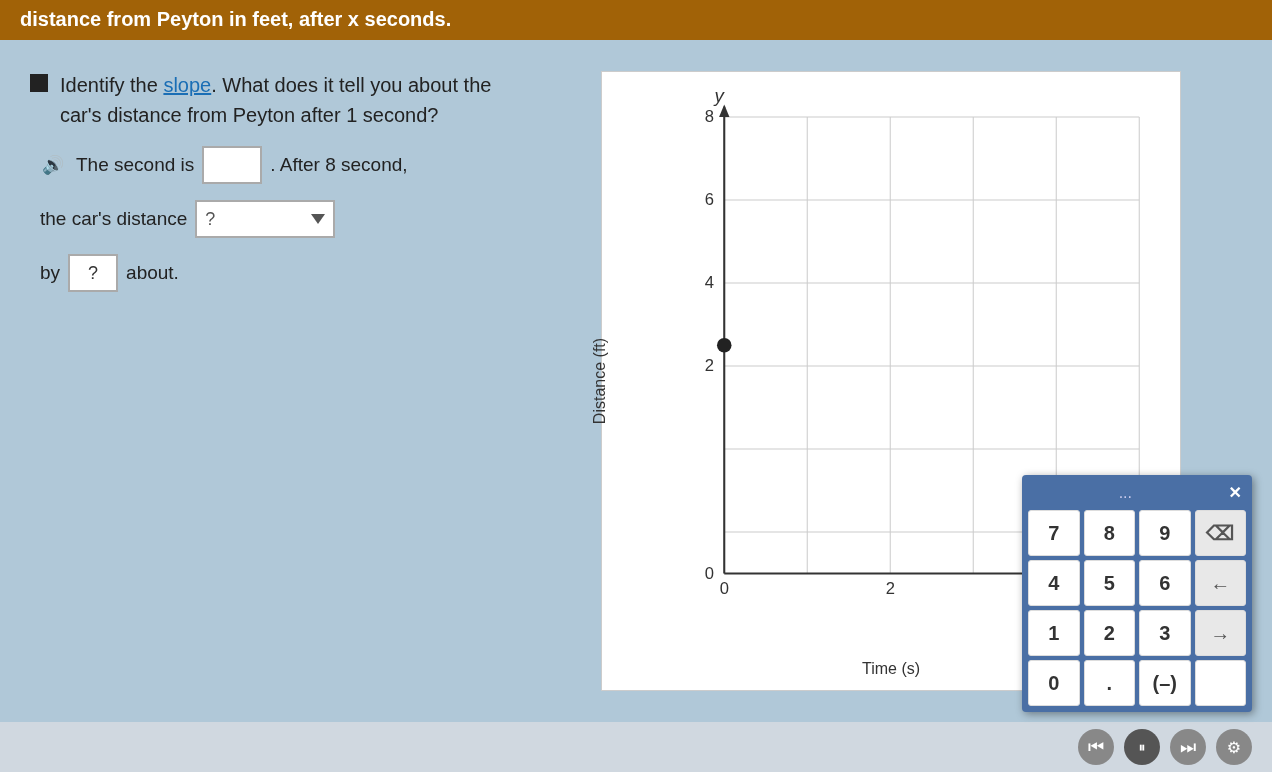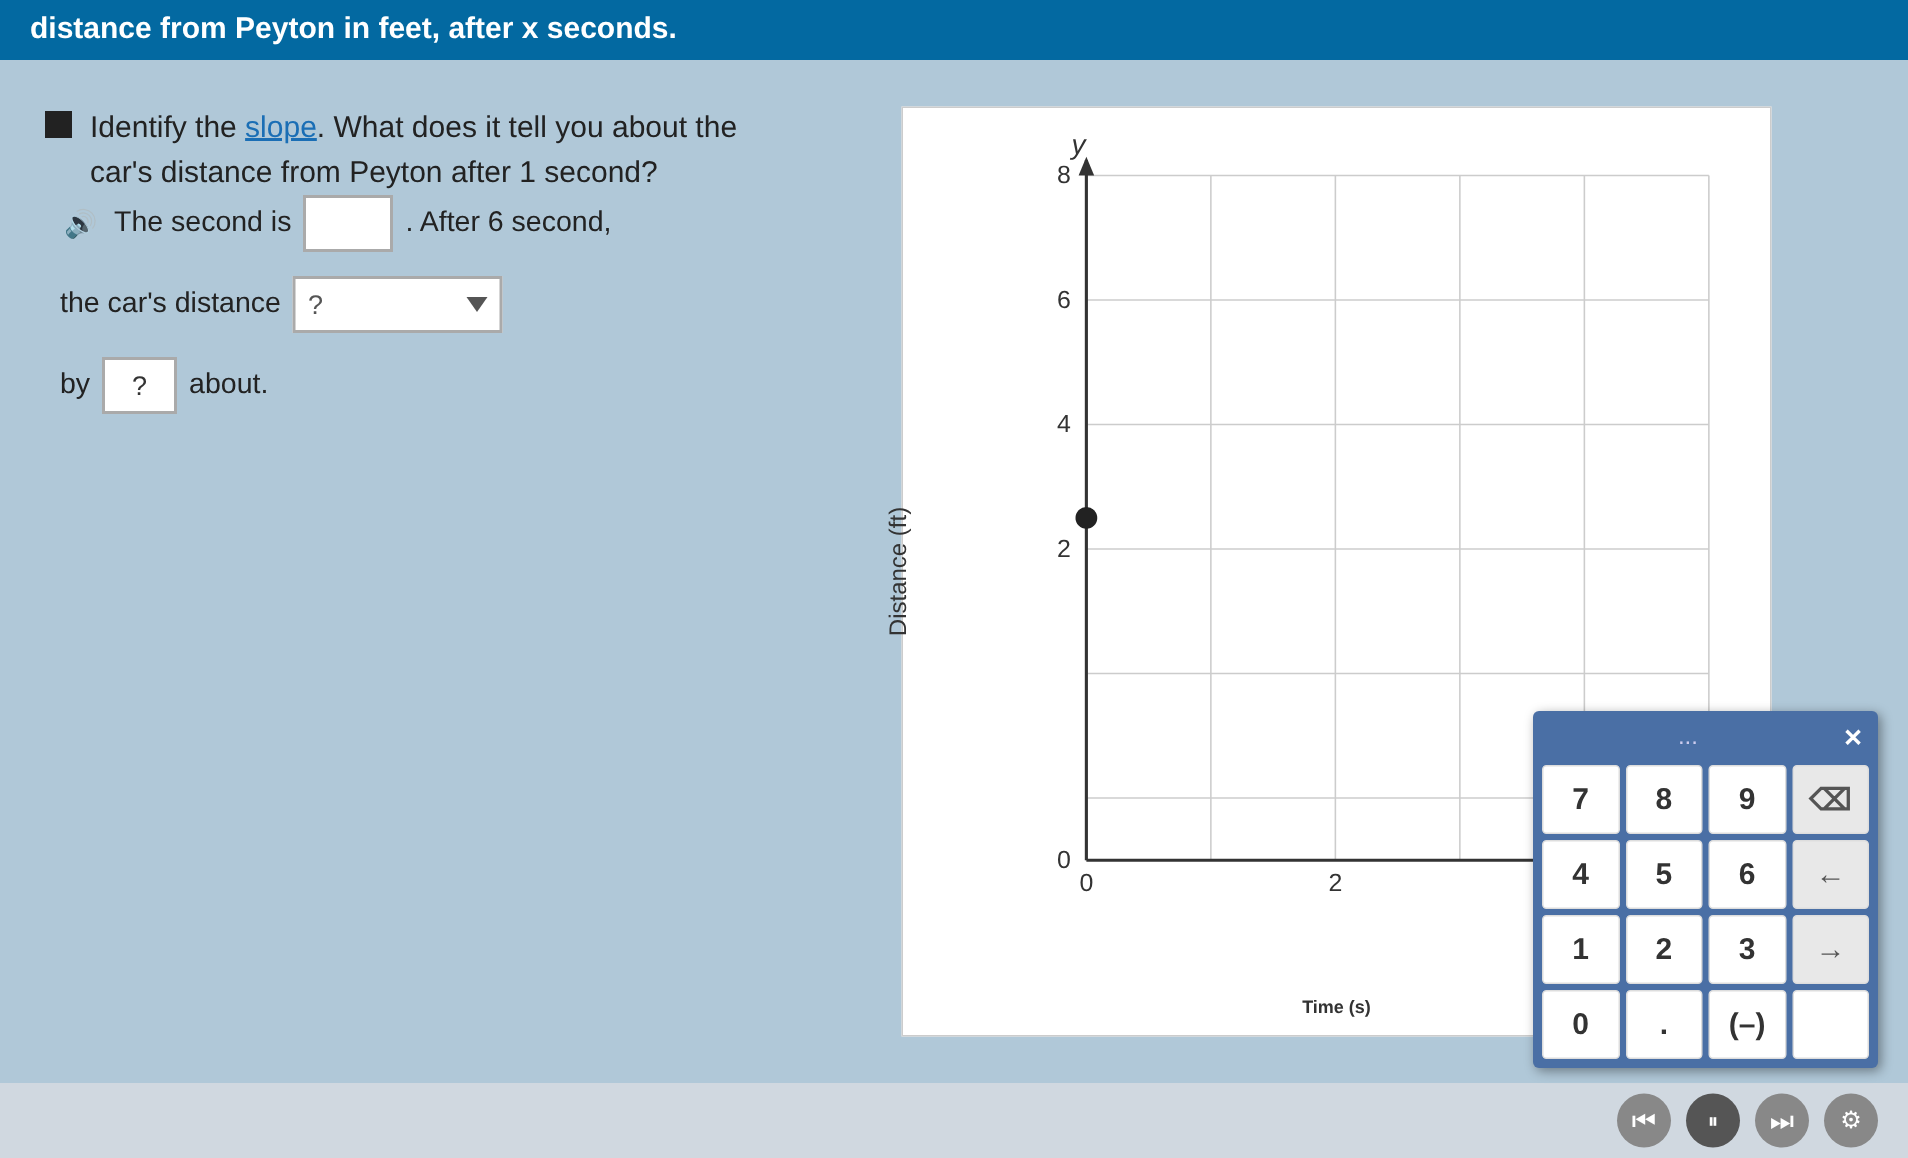--- a/index.html
+++ b/index.html
@@ -7,21 +7,21 @@
       width: 1272px;
       height: 772px;
       background: #b0c8d8;
       font-family: Arial, sans-serif;
       overflow: hidden;
       position: relative;
     }
 
     
     .top-bar {
-      background: #0369a1;
+      background: #a16207;
       color: white;
       font-size: 20px;
       font-weight: bold;
       padding: 8px 20px;
       position: absolute;
       top: 0; left: 0; right: 0;
       height: 40px;
     }
 
     
@@ -34,20 +34,21 @@
       display: flex;
       flex-direction: row;
     }
 
     
     .left-panel {
       width: 530px;
       padding: 30px 20px 20px 30px;
       display: flex;
       flex-direction: column;
+      gap: 16px;
     }
 
     .question-block {
       display: flex;
       align-items: flex-start;
       gap: 12px;
       font-size: 20px;
       color: #222;
       font-weight: normal;
       line-height: 1.4;
@@ -173,23 +174,22 @@
       font-size: 16px;
       color: #333;
       white-space: nowrap;
     }
 
     .graph-title-x {
       position: absolute;
       bottom: 12px;
       left: 50%;
       transform: translateX(-50%);
-      font-size: 12px;
+      font-size: 16px;
       color: #333;
-      font-weight: bold;
     }
 
     .graph-svg {
       width: 100%;
       height: 100%;
     }
 
     
     .calculator {
       position: absolute;
@@ -334,21 +334,21 @@
     </div>
 
     <div class="answer-block">
 
       <div class="answer-row">
         <div class="speaker-icon">🔊</div>
         <span>The second is</span>
         <div class="input-box">
           <span></span>
         </div>
-        <span>. After 6 second,</span>
+        <span>. After 8 second,</span>
       </div>
 
       <div class="answer-row">
         <span>the car's distance</span>
         <div class="dropdown-box">
           <span>?</span>
           <div class="dropdown-arrow"></div>
         </div>
       </div>
 

